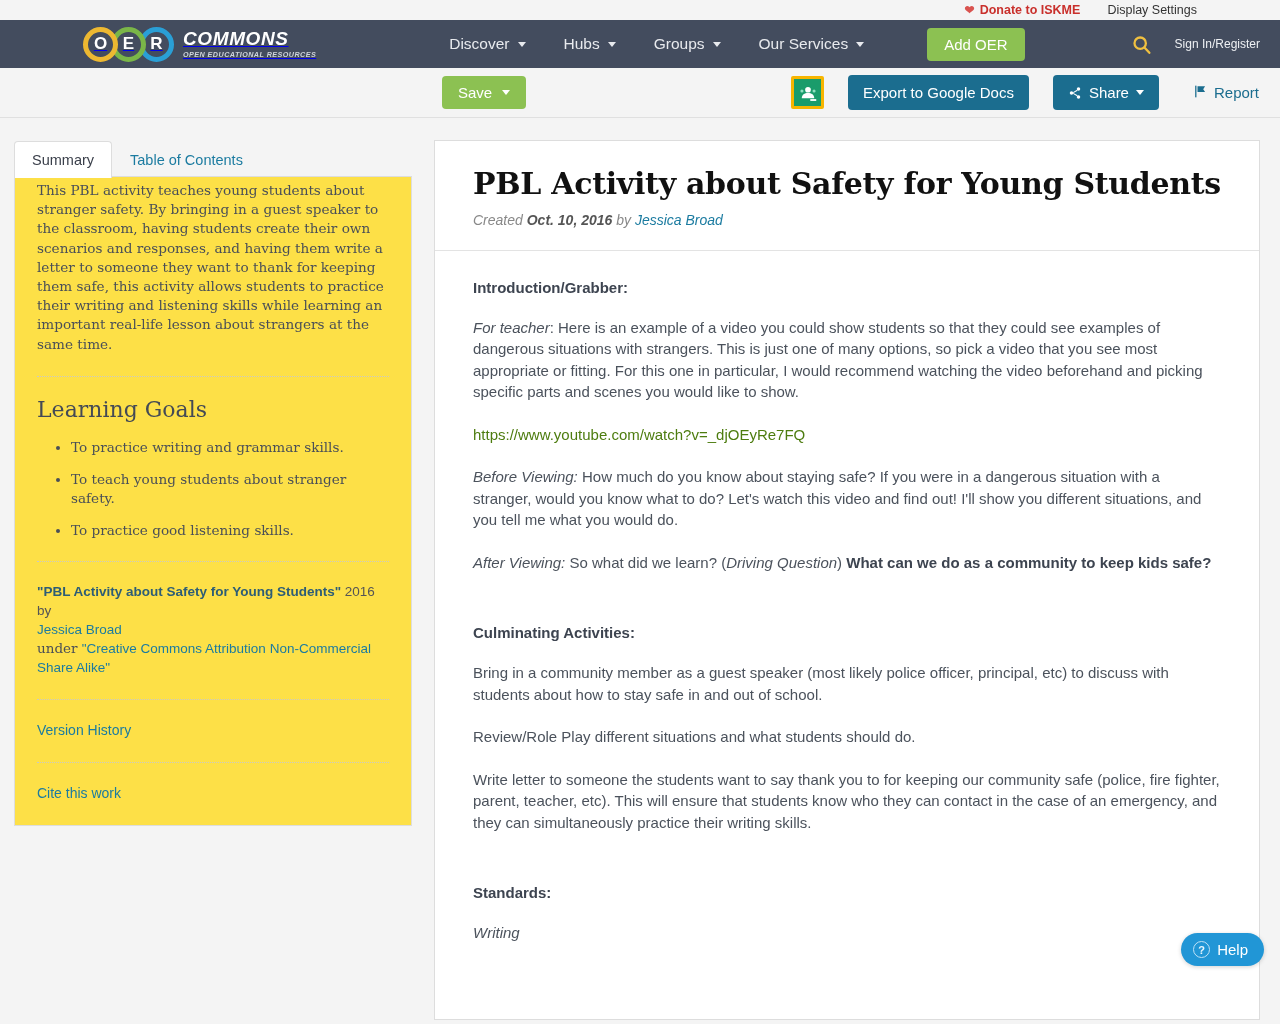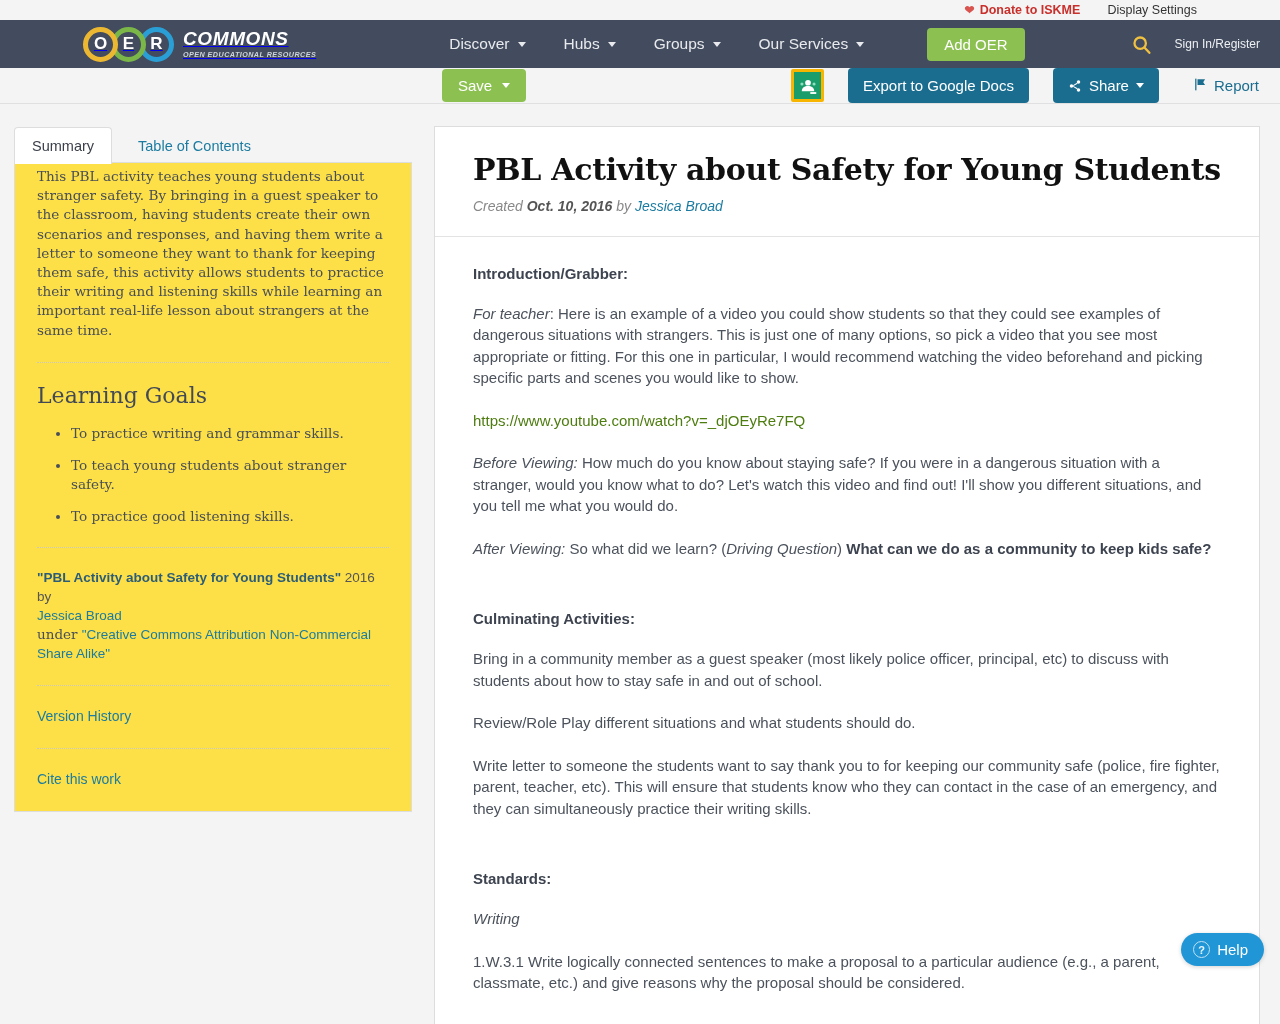--- a/index.html
+++ b/index.html
@@ -87,21 +87,21 @@
     margin-left: auto; display: flex; align-items: center; gap: 23px;
   }
   .search-btn {
     background: none; border: none; cursor: pointer;
     color: #f0c040; display: flex; align-items: center; padding: 0;
   }
   .signin-link { color: #eef0f3; font-size: 12px; text-decoration: none; }
 
   
   .action-bar {
-    height: 36px;
+    height: 50px;
     background: #f4f4f4;
     border-bottom: 1px solid #e0e0e0;
     display: flex; align-items: center;
     position: relative;
   }
   .save-btn {
     position: absolute; left: 442px;
     background: #8cc152; color: #fff; border: none;
     padding: 8px 16px; border-radius: 4px; font-size: 15px;
     cursor: pointer; display: flex; align-items: center; gap: 10px;
@@ -127,21 +127,21 @@
     color: #1b6d8f; font-size: 15px; text-decoration: none;
     display: flex; align-items: flex-start; gap: 6px; margin-left: 11px;
     cursor: pointer;
   }
 
   
   .page-body { display: flex; padding: 22px 20px 0 14px; gap: 22px; }
 
   
   .sidebar { width: 398px; flex-shrink: 0; }
-  .tabs { display: flex; align-items: flex-end; height: 37px; gap: 8px; }
+  .tabs { display: flex; align-items: flex-end; height: 37px; }
   .tab {
     padding: 9px 17px 8px; font-size: 14.5px; cursor: pointer;
     border: 1px solid transparent; border-bottom: none;
     border-radius: 4px 4px 0 0; position: relative; top: 1px;
     color: #1b7ba0; text-decoration: none; line-height: 1.3;
   }
   .tab.active {
     background: #fff; border-color: #ddd; color: #3a3f4a;
     z-index: 2;
   }
@@ -377,21 +377,20 @@
       <p class="para">Bring in a community member as a guest speaker (most likely police officer, principal, etc) to discuss with students about how to stay safe in and out of school.</p>
       <p class="para">Review/Role Play different situations and what students should do.</p>
       <p class="para">Write letter to someone the students want to say thank you to for keeping our community safe (police, fire fighter, parent, teacher, etc). This will ensure that students know who they can contact in the case of an emergency, and they can simultaneously practice their writing skills.</p>
 
       <div class="spacer-lg"></div>
 
       <div class="sec-head">Standards:</div>
 
       <p class="para"><i>Writing</i></p>
 
-      <p class="para">1.W.3.1 Write logically connected sentences to make a proposal to a particular audience (e.g., a parent, classmate, etc.) and give reasons why the proposal should be considered.</p>
 
     </div>
   </div>
 </div>
 
 <button class="help-widget">
   <span class="help-circle">?</span>
   <span>Help</span>
 </button>
 

